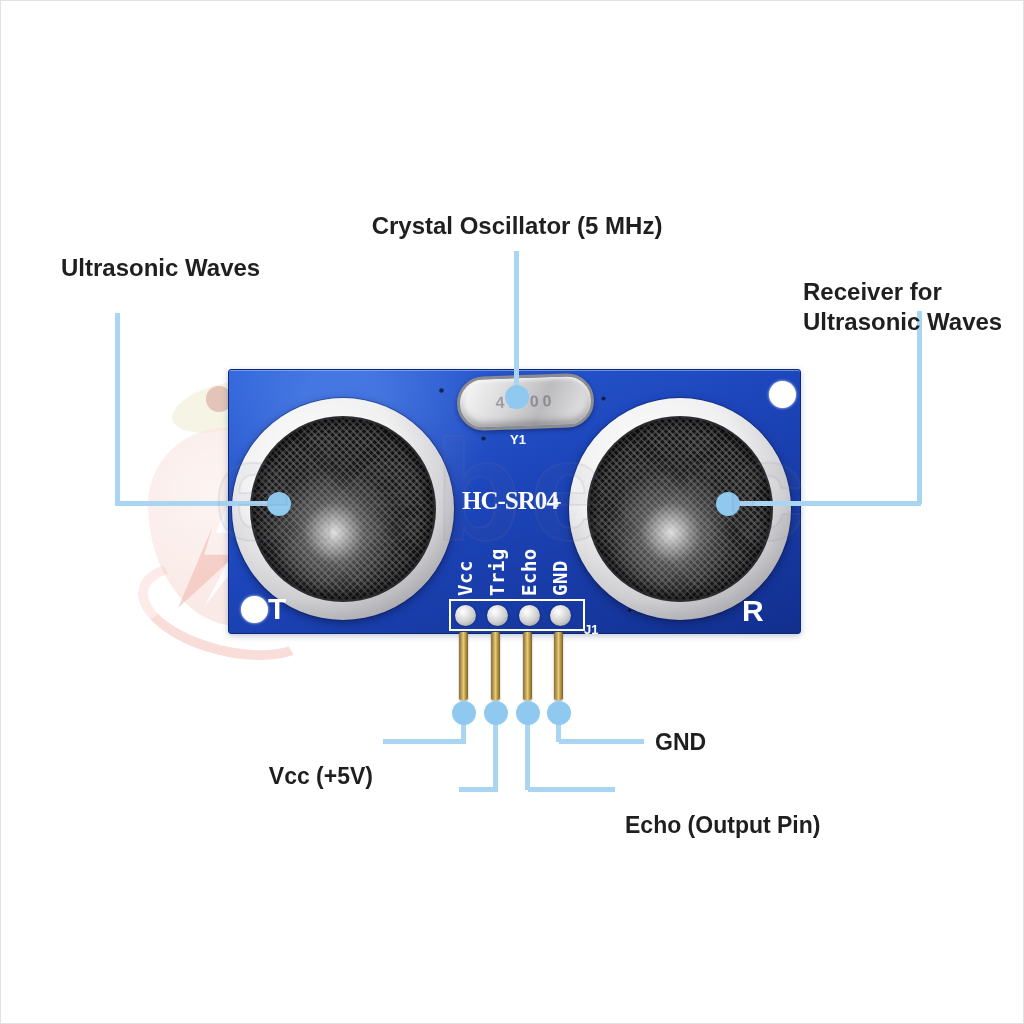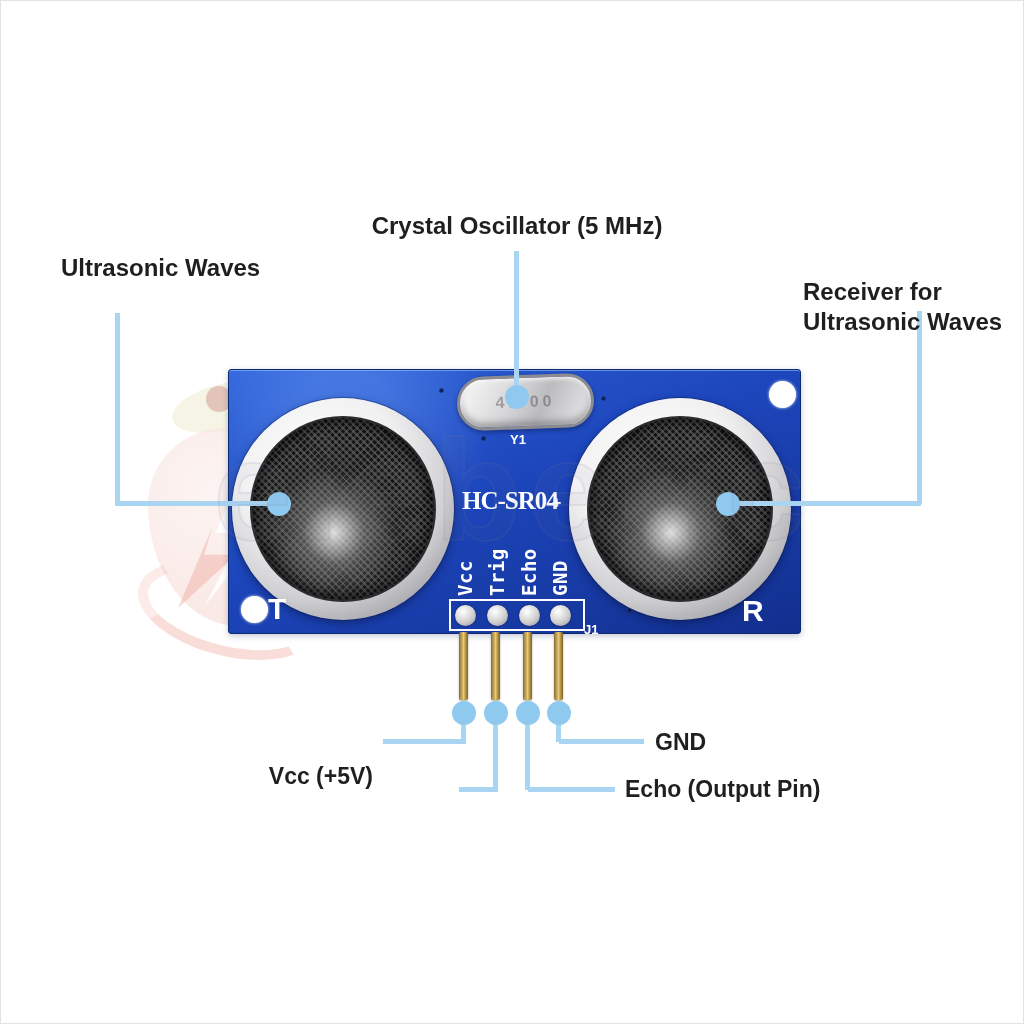--- a/index.html
+++ b/index.html
@@ -208,17 +208,17 @@
   <div class="cline" style="left:460px; top:720px; width:5px; height:21px;"></div>
   <div class="cline" style="left:382px; top:738px; width:83px; height:5px;"></div>
   <div class="cline" style="left:492px; top:720px; width:5px; height:69px;"></div>
   <div class="cline" style="left:458px; top:786px; width:39px; height:5px;"></div>
   <div class="cline" style="left:524px; top:720px; width:5px; height:69px;"></div>
   <div class="cline" style="left:527px; top:786px; width:87px; height:5px;"></div>
   <div class="cline" style="left:555px; top:720px; width:5px; height:21px;"></div>
   <div class="cline" style="left:558px; top:738px; width:85px; height:5px;"></div>
 
   <div class="pin-label right-align" style="left:200px; top:727px; width:172px;">Vcc (+5V)</div>
-  <div class="pin-label" style="left:624px; top:774px;">Echo (Output Pin)</div>
+  <div class="pin-label" style="left:624px; top:810px;">Echo (Output Pin)</div>
   <div class="pin-label" style="left:654px; top:727px;">GND</div>
 
   <div class="wm-text">eleberic</div>
 </div>
 
 </body></html>

